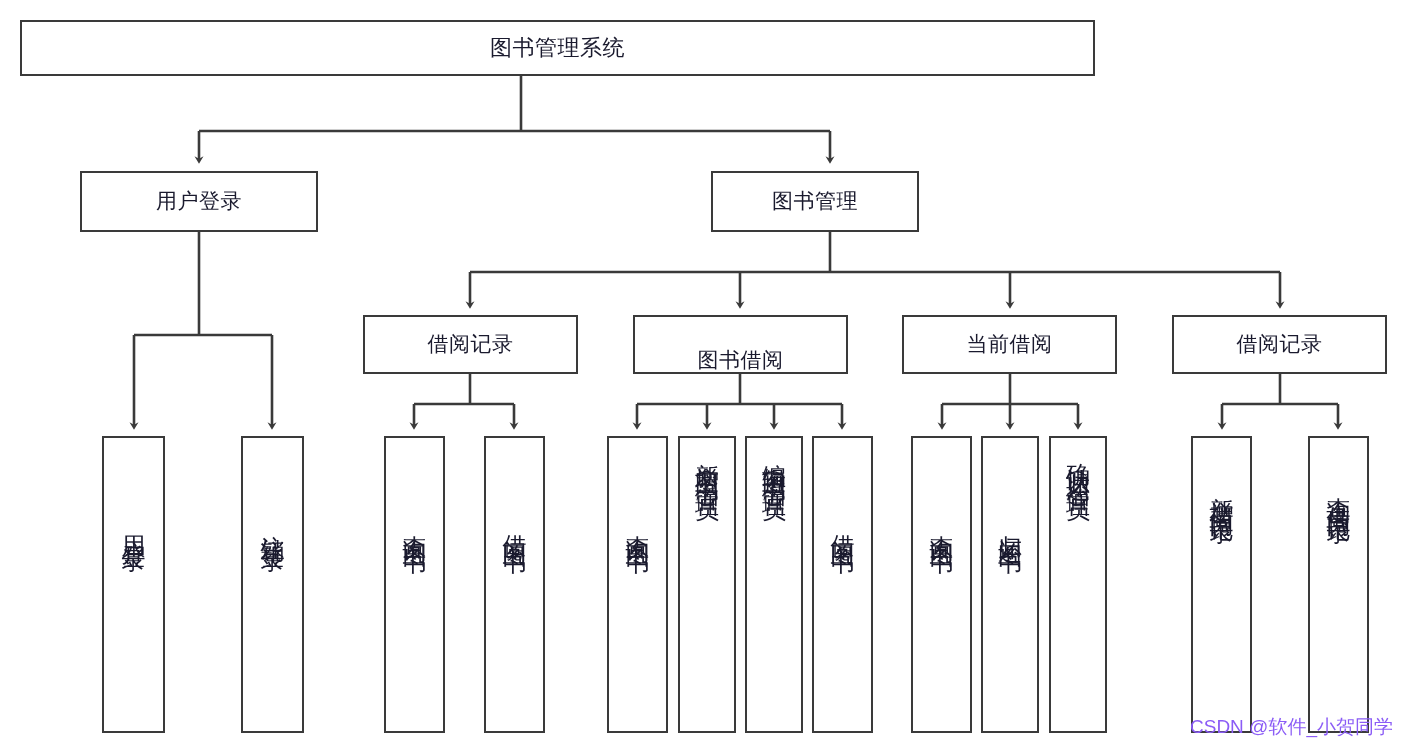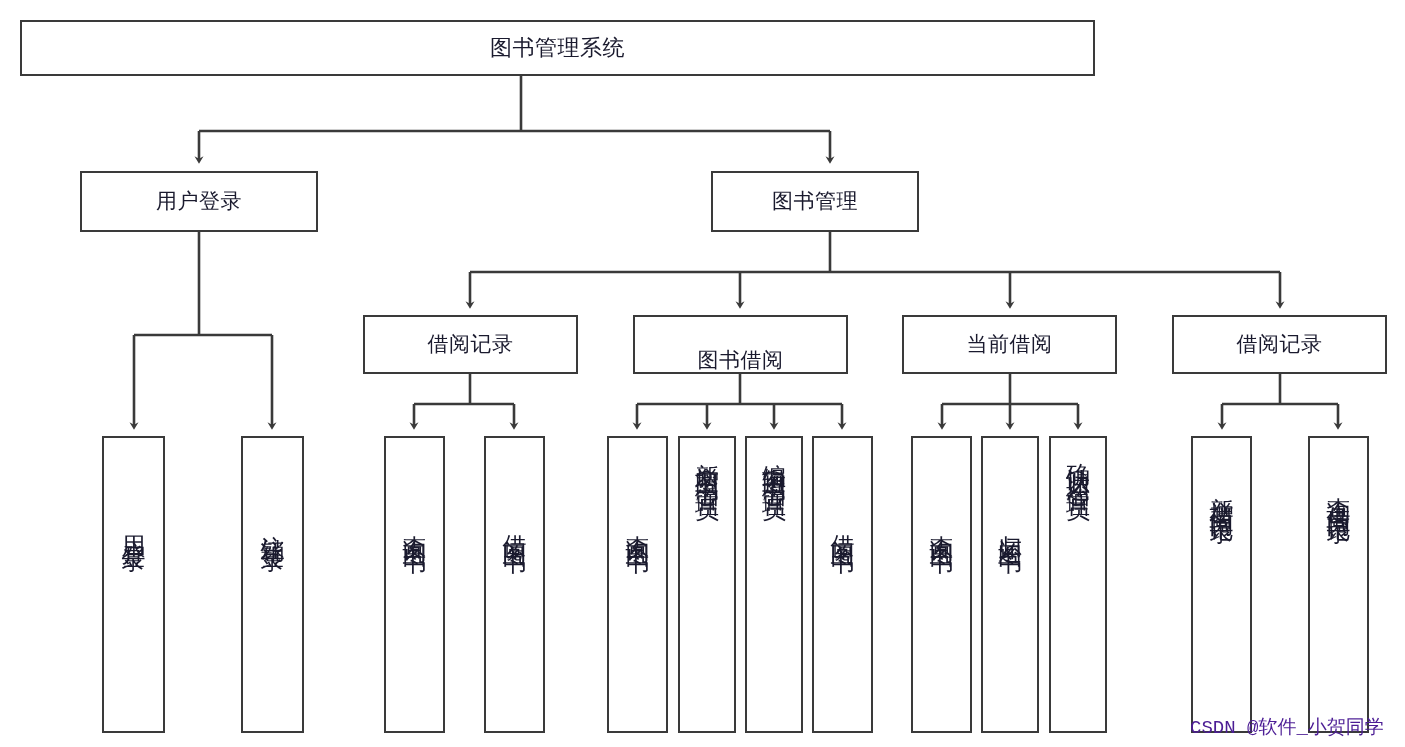--- a/index.html
+++ b/index.html
@@ -59,25 +59,25 @@
   }
   .node.v .label {
     writing-mode: vertical-rl;
     text-orientation: upright;
     font-size: 24px;
     line-height: 1.0;
     letter-spacing: 5px;
   }
   .watermark {
     position: absolute;
-    color: #4c1d95;
+    color: #8b5cf6;
     font-size: 19px;
     white-space: nowrap;
     z-index: 5;
-    font-family: Liberation Mono, monospace;
+    font-family: Liberation Sans, sans-serif;
   }
 </style>
 </head>
 <body>
 
 <div id="canvas">
 
   <svg id="edges" viewBox="0 0 1405 747" xmlns="http://www.w3.org/2000/svg">
     <defs>
       <marker id="arrow" markerWidth="10" markerHeight="10" refX="4.2" refY="5" orient="auto" markerUnits="userSpaceOnUse">

